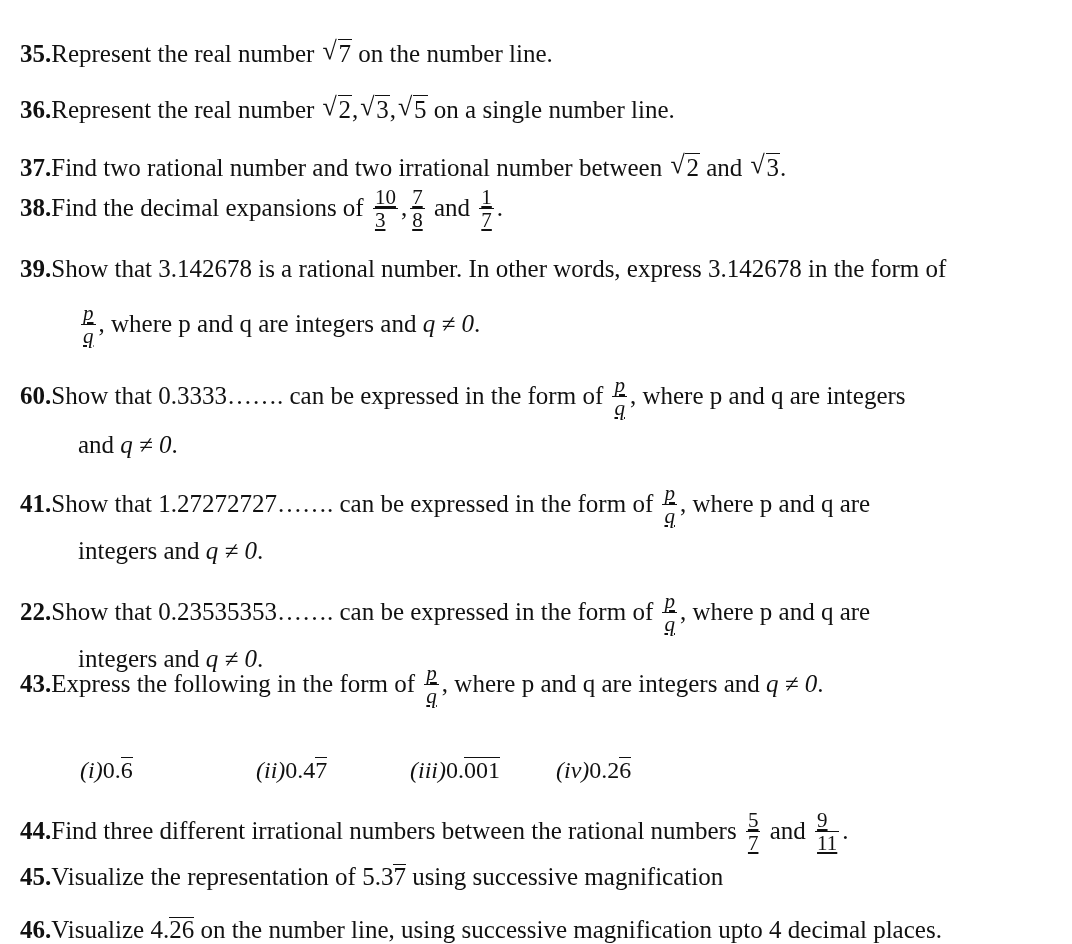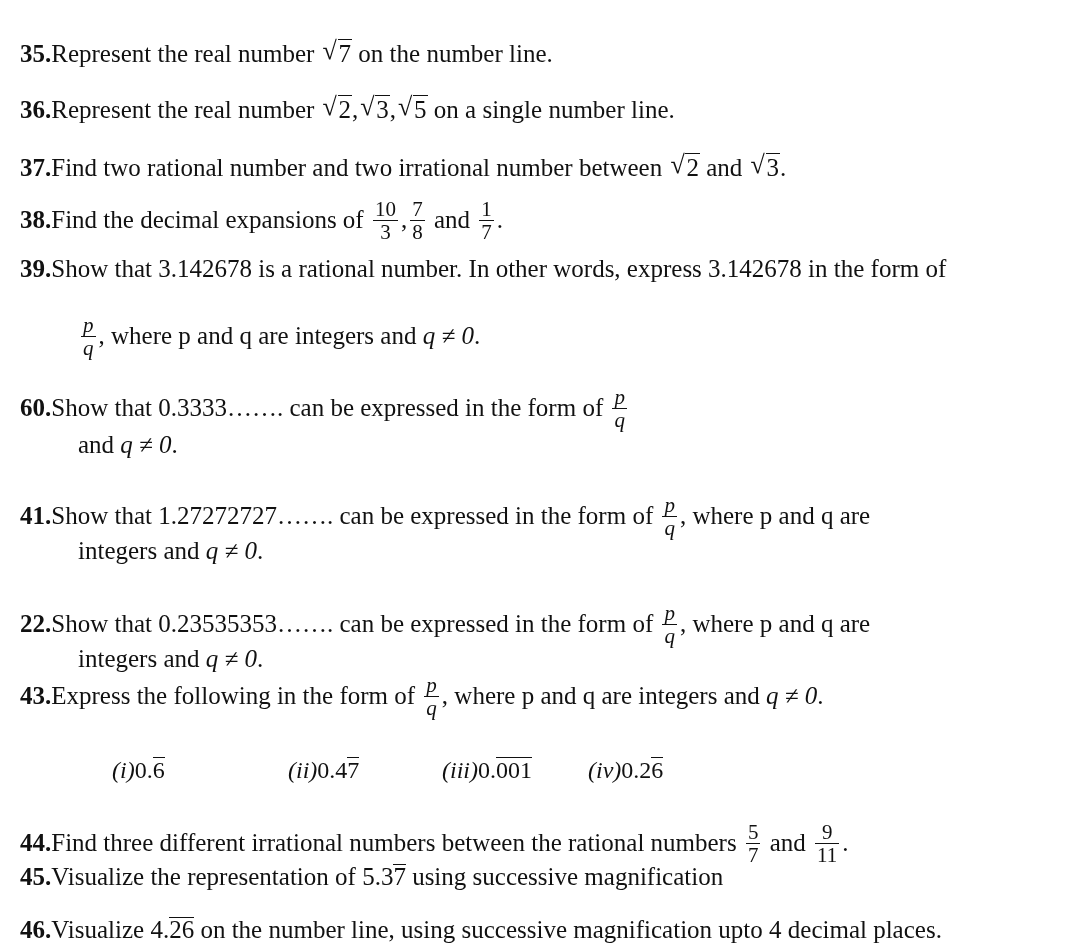--- a/index.html
+++ b/index.html
@@ -5,25 +5,25 @@
   html,body{margin:0;padding:0;background:#fff;}
   body{width:1072px;height:944px;position:relative;overflow:hidden;
        font-family:"Liberation Serif","DejaVu Serif",serif;color:#111;font-size:25px;}
   .line{position:absolute;left:20px;white-space:nowrap;line-height:30px;}
   .ind{left:78px;}
   .num{font-weight:bold;}
   .m{font-style:italic;}
   .sqrt{display:inline-block;position:relative;padding-left:15px;margin-left:2px;}
   .sqrt .rad{position:absolute;left:0;top:-3px;font-style:normal;font-size:26px;}
   .sqrt .arg{border-top:1.5px solid #111;padding:0 1px;}
-  .frac{display:inline-block;vertical-align:middle;text-align:center;margin:16px 3px;font-size:21px;line-height:22px;position:relative;top:-2px;}
+  .frac{display:inline-block;vertical-align:middle;margin:4px 3px;font-size:21px;line-height:22px;position:relative;top:-2px;text-decoration:underline;}
   .frac span{display:block;padding:0 2px;}
   .frac .n{border-bottom:1.3px solid #111;}
   .ov{border-top:1.5px solid #111;display:inline-block;line-height:24px;}
-  .sub{position:absolute;white-space:nowrap;font-size:24px;margin-left:32px;}
+  .sub{position:absolute;white-space:nowrap;font-size:24px;}
 </style>
 </head>
 <body>
 
 <div class="line" style="top:39px">
   <span class="num">35.</span><span>Represent the real number </span><span class="sqrt"><span class="rad">√</span><span class="arg">7</span></span><span> on the number line.</span>
 </div>
 
 <div class="line" style="top:95px">
   <span class="num">36.</span><span>Represent the real number </span><span class="sqrt"><span class="rad">√</span><span class="arg">2</span></span><span>,</span><span class="sqrt"><span class="rad">√</span><span class="arg">3</span></span><span>,</span><span class="sqrt"><span class="rad">√</span><span class="arg">5</span></span><span> on a single number line.</span>
@@ -38,21 +38,21 @@
 </div>
 
 <div class="line" style="top:254px">
   <span class="num">39.</span><span>Show that 3.142678 is a rational number. In other words, express 3.142678 in the form of</span>
 </div>
 <div class="line ind" style="top:300px">
   <span class="frac m"><span class="n">p</span><span>q</span></span><span>, where p and q are integers and </span><span class="m">q ≠ 0</span><span>.</span>
 </div>
 
 <div class="line" style="top:372px">
-  <span class="num">60.</span><span>Show that 0.3333……. can be expressed in the form of </span><span class="frac m"><span class="n">p</span><span>q</span></span>
+  <span class="num">60.</span><span>Show that 0.3333……. can be expressed in the form of </span><span class="frac m"><span class="n">p</span><span>q</span></span><span>, where p and q are integers</span>
 </div>
 <div class="line ind" style="top:430px">
   <span>and </span><span class="m">q ≠ 0</span><span>.</span>
 </div>
 
 <div class="line" style="top:480px">
   <span class="num">41.</span><span>Show that 1.27272727……. can be expressed in the form of </span><span class="frac m"><span class="n">p</span><span>q</span></span><span>, where p and q are</span>
 </div>
 <div class="line ind" style="top:536px">
   <span>integers and </span><span class="m">q ≠ 0</span><span>.</span>

